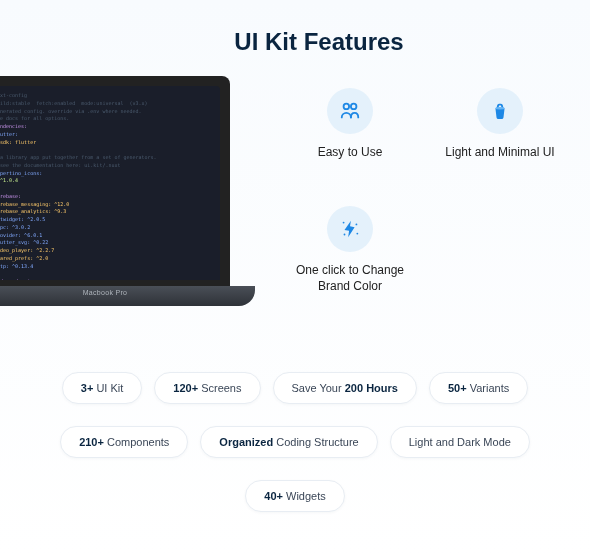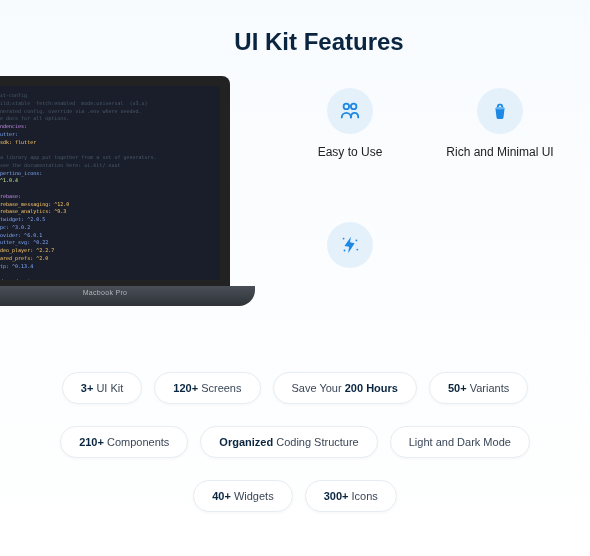--- a/index.html
+++ b/index.html
@@ -184,42 +184,42 @@
     </div>
 
     <div class="feature">
       <div class="icon-circle">
         <svg viewBox="0 0 24 24" fill="#1e88e5">
           <path d="M7 9h10l-1.2 10a2 2 0 0 1-2 1.8H10.2a2 2 0 0 1-2-1.8L7 9z"></path>
           <path d="M9 9l1-3a1 1 0 0 1 1-1h2a1 1 0 0 1 1 1l1 3" fill="none" stroke="#1e88e5" stroke-width="2"></path>
           <ellipse cx="12" cy="9" rx="5" ry="1.3" fill="#64b5f6"></ellipse>
         </svg>
       </div>
-      <div class="feature-label">Rich and Minimal UI</div>
+      <div class="feature-label">Light and Minimal UI</div>
     </div>
 
 
     <div class="feature">
       <div class="icon-circle">
         <svg viewBox="0 0 24 24" fill="#1e88e5">
           <path d="M13 3l-1 6 5 1-7 11 1-7-5-1 7-10z"></path>
           <circle cx="5" cy="5" r="1"></circle>
             <circle cx="19" cy="7" r="1"></circle>
             <circle cx="6" cy="18" r="1"></circle>
             <circle cx="20" cy="17" r="1"></circle>
         </svg>
       </div>
+      <div class="feature-label">One click to Change Brand Color</div>
     </div>
 
   </div>
 </div>
 
 <div class="tags" id="tags">
     <span class="tag"><b>3+</b> UI Kit</span>
     <span class="tag"><b>120+</b> Screens</span>
     <span class="tag">Save Your <b>200 Hours</b></span>
     <span class="tag"><b>50+</b> Variants</span>
     <span class="tag"><b>210+</b> Components</span>
     <span class="tag"><b>Organized</b> Coding Structure</span>
     <span class="tag">Light and Dark Mode</span>
     <span class="tag"><b>40+</b> Widgets</span>
-    <span class="tag"><b>300+</b> Icons</span>
   </div>
 
 </body></html>

